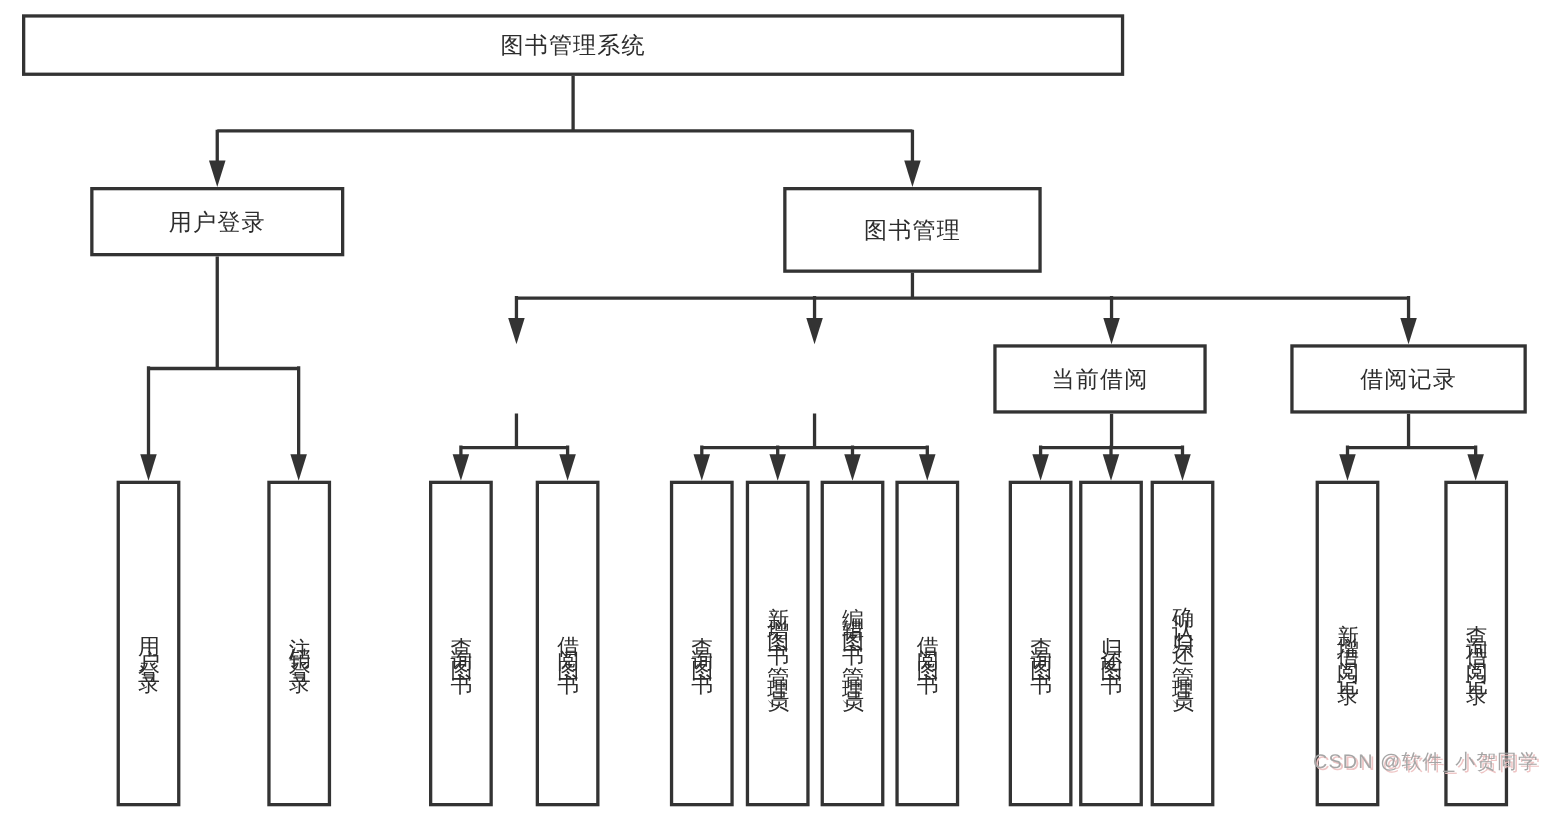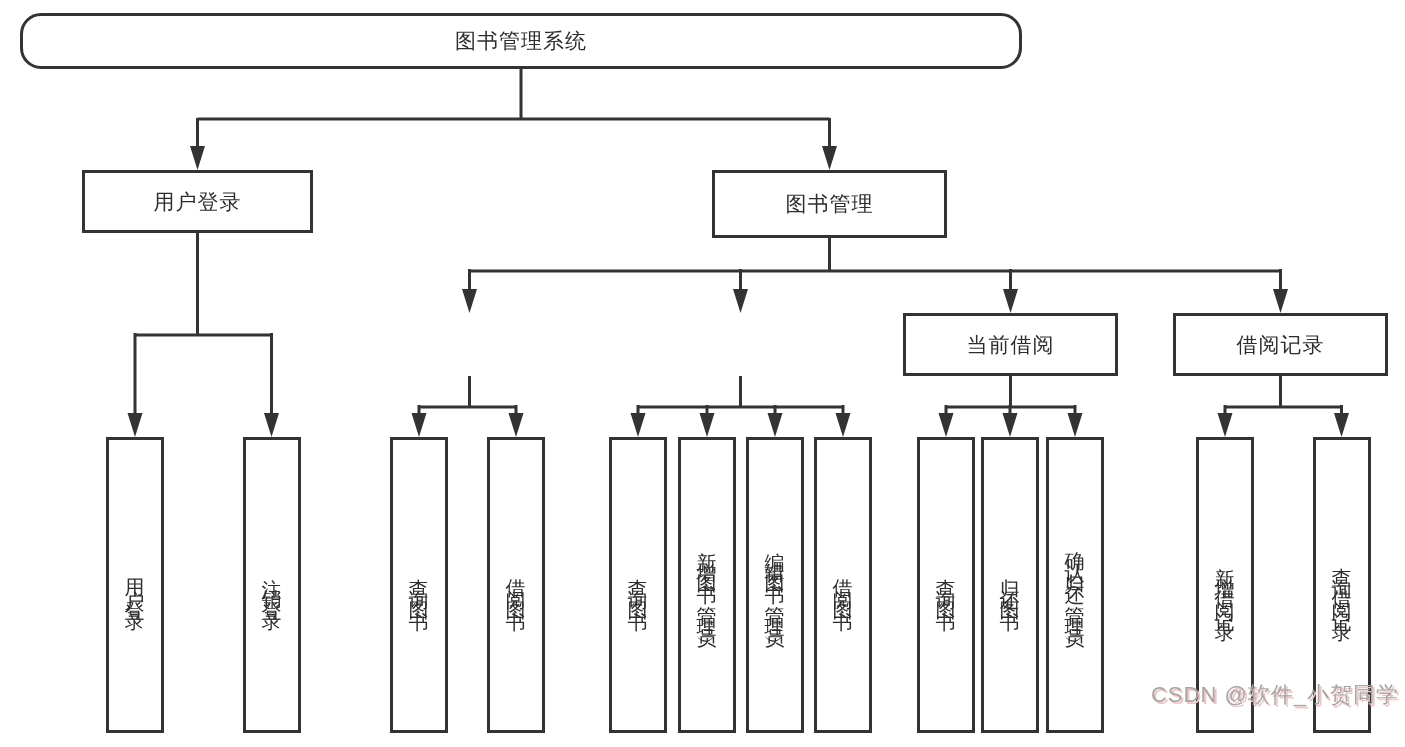--- a/index.html
+++ b/index.html
@@ -36,21 +36,21 @@
     writing-mode:vertical-rl;
     text-orientation:mixed;
     font-size:20px;
     letter-spacing:0.55em;
     line-height:1;
     white-space:nowrap;
   }
   .watermark{
     position:absolute;
     right:6px;top:680px;
-    font-size:22px;
+    font-size:18px;
     letter-spacing:1px;
     color:var(--watermark,#a6a6a6);
     text-shadow:2px 2px 0 var(--watermark-shadow,#eec4c4);
     white-space:nowrap;
   }
 </style>
 </head>
 <body>
 
 <div class="canvas">
@@ -84,32 +84,32 @@
     <path d="M1010.5,376 V408.5 M946,407 H1075 M946,405 V416 M1010,405 V416 M1075,405 V416"></path>
     <polygon points="938.5,413 953.5,413 946,437"></polygon>
     <polygon points="1002.5,413 1017.5,413 1010,437"></polygon>
     <polygon points="1067.5,413 1082.5,413 1075,437"></polygon>
 
     <path d="M1280.5,376 V408.5 M1225,407 H1341.5 M1225,405 V416 M1341.5,405 V416"></path>
     <polygon points="1217.5,413 1232.5,413 1225,437"></polygon>
     <polygon points="1334,413 1349,413 1341.5,437"></polygon>
   </svg>
 
-  <div class="node" style="left:20px;top:13px;width:1002px;height:56px;border-radius:21px;">
+  <div class="node" style="left:20px;top:13px;width:1002px;height:56px;">
     <span>图书管理系统</span>
   </div>
 
   <div class="node" style="left:82px;top:170px;width:231px;height:63px;">
     <span>用户登录</span>
   </div>
-  <div class="node" style="left:712px;top:170px;width:235px;height:68px;">
+  <div class="node" style="left:712px;top:170px;width:235px;height:78px;">
     <span>图书管理</span>
   </div>
 
-  <div class="node" style="left:903px;top:313px;width:215px;height:63px;">
+  <div class="node" style="left:903px;top:313px;width:194px;height:63px;">
     <span>当前借阅</span>
   </div>
   <div class="node" style="left:1173px;top:313px;width:215px;height:63px;">
     <span>借阅记录</span>
   </div>
 
   <div class="leaf" style="left:106px;">
     <span class="vtext">用户登录</span>
   </div>
   <div class="leaf" style="left:243px;">

